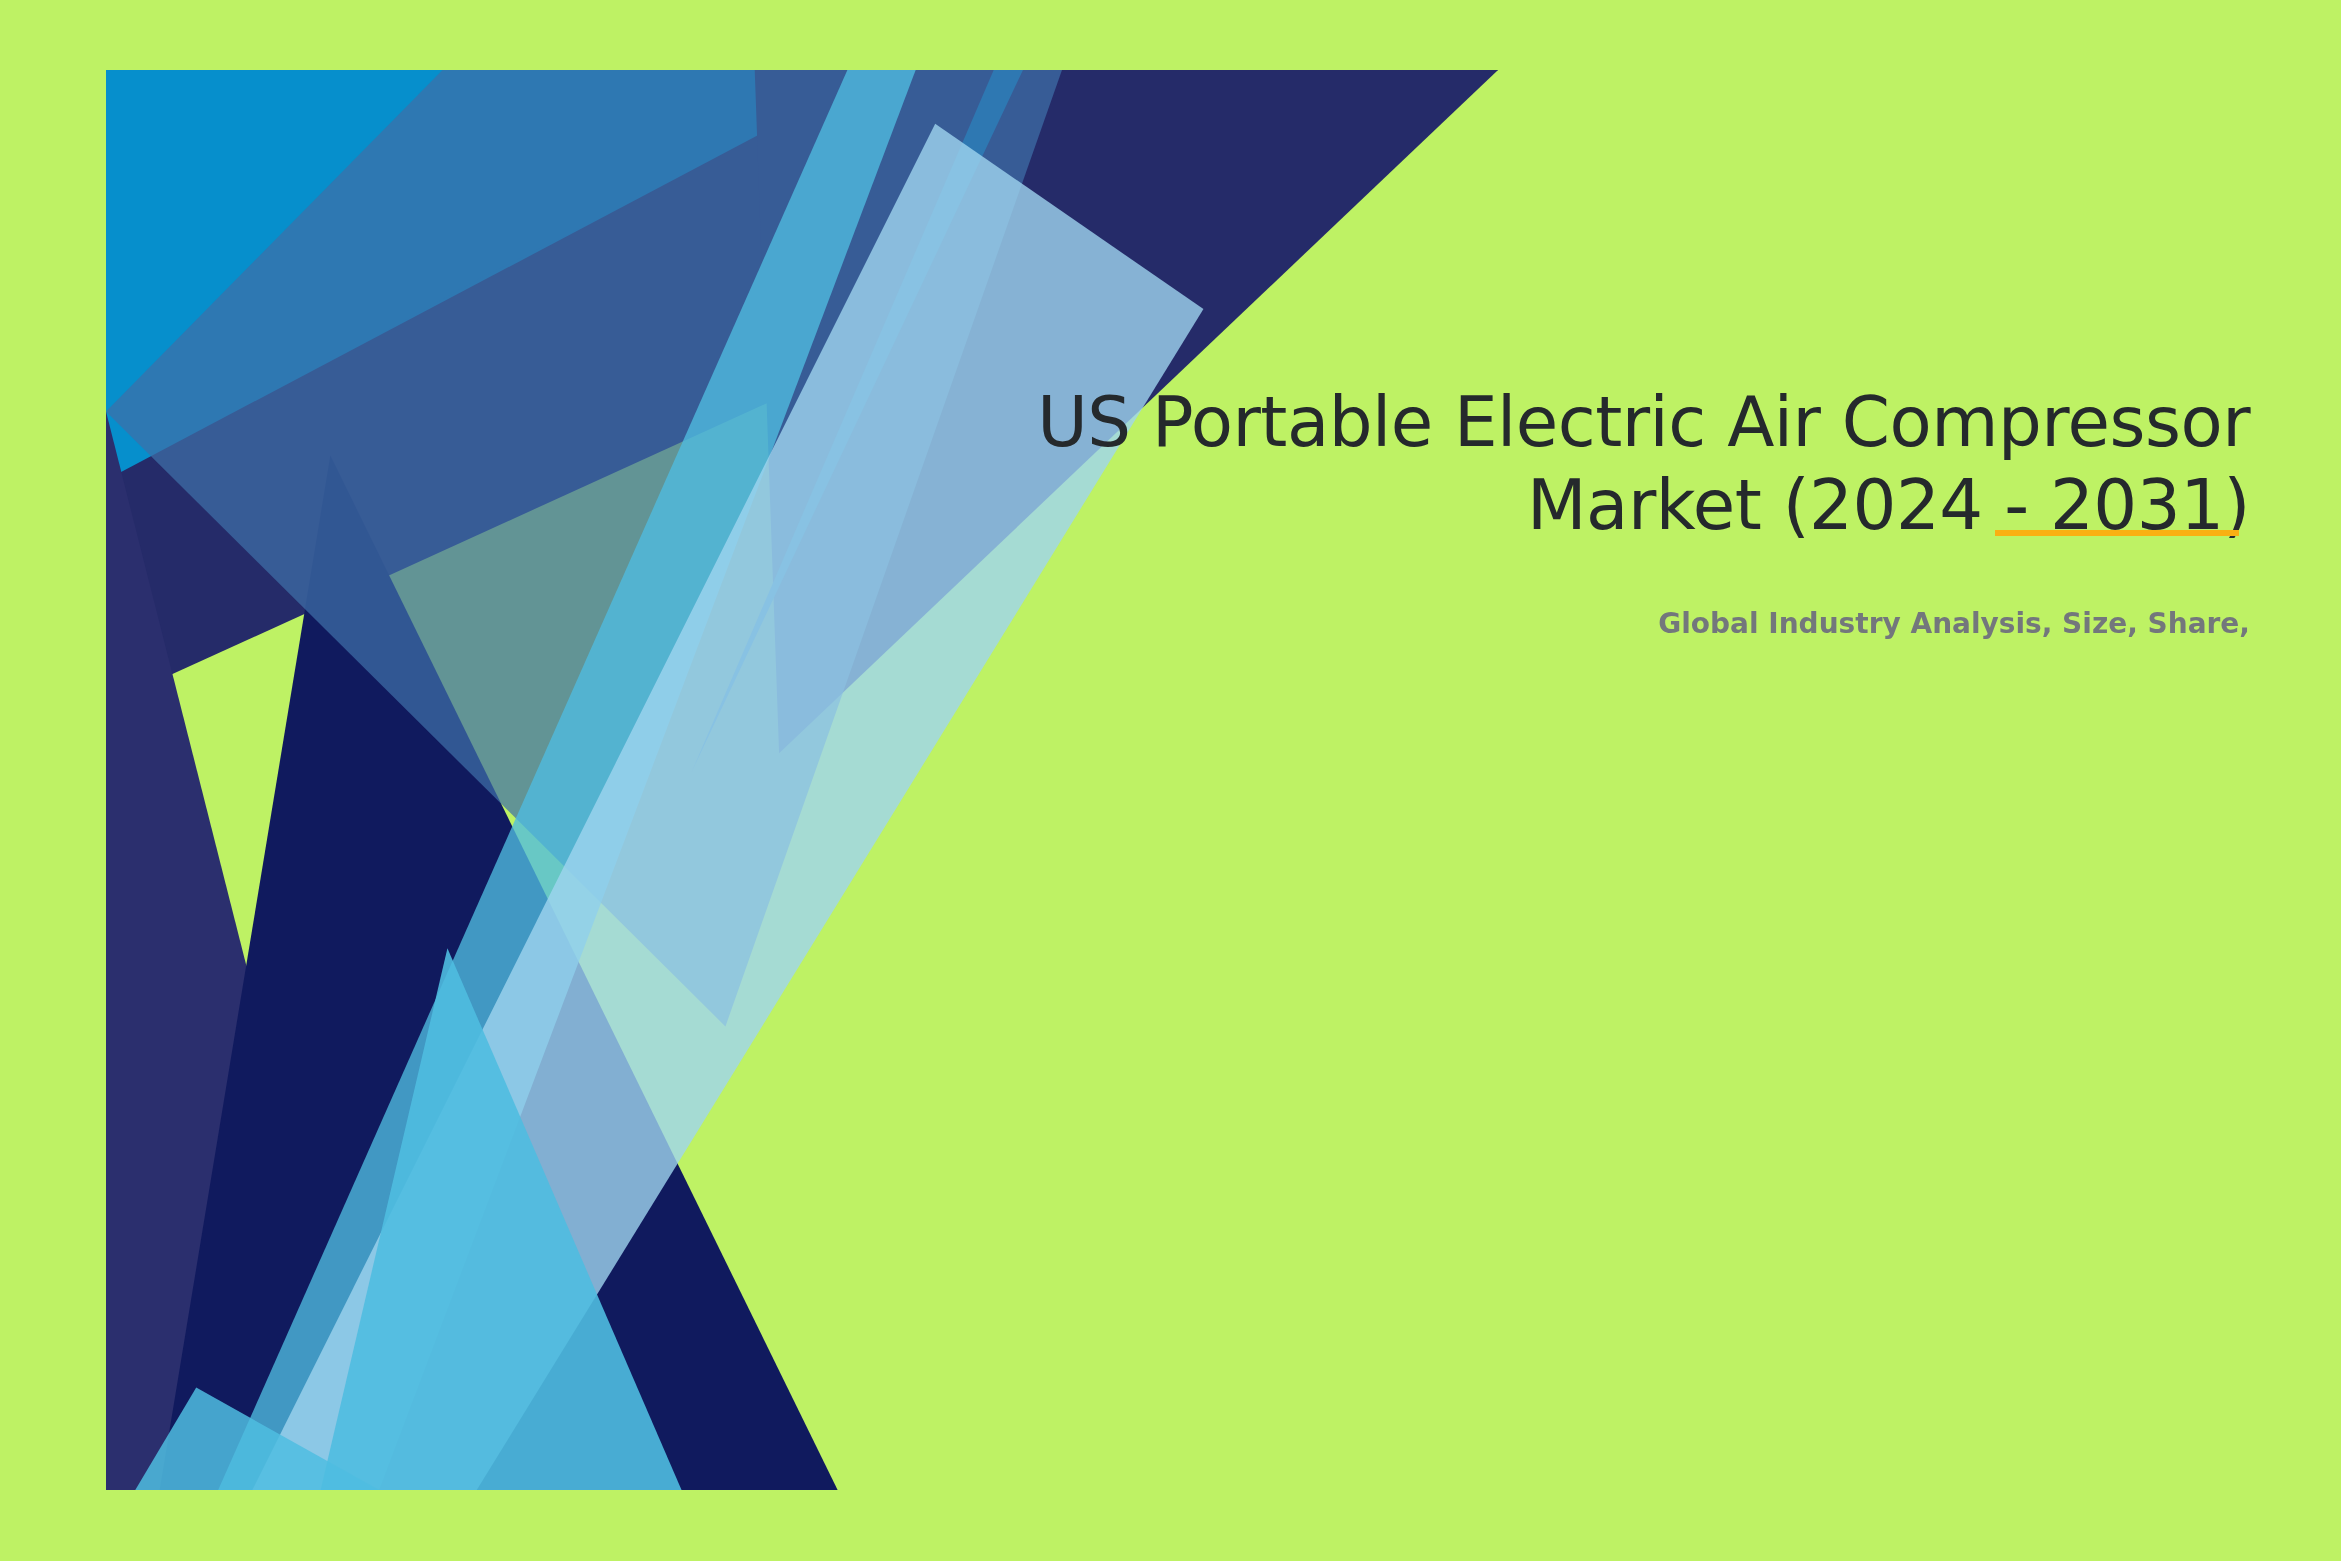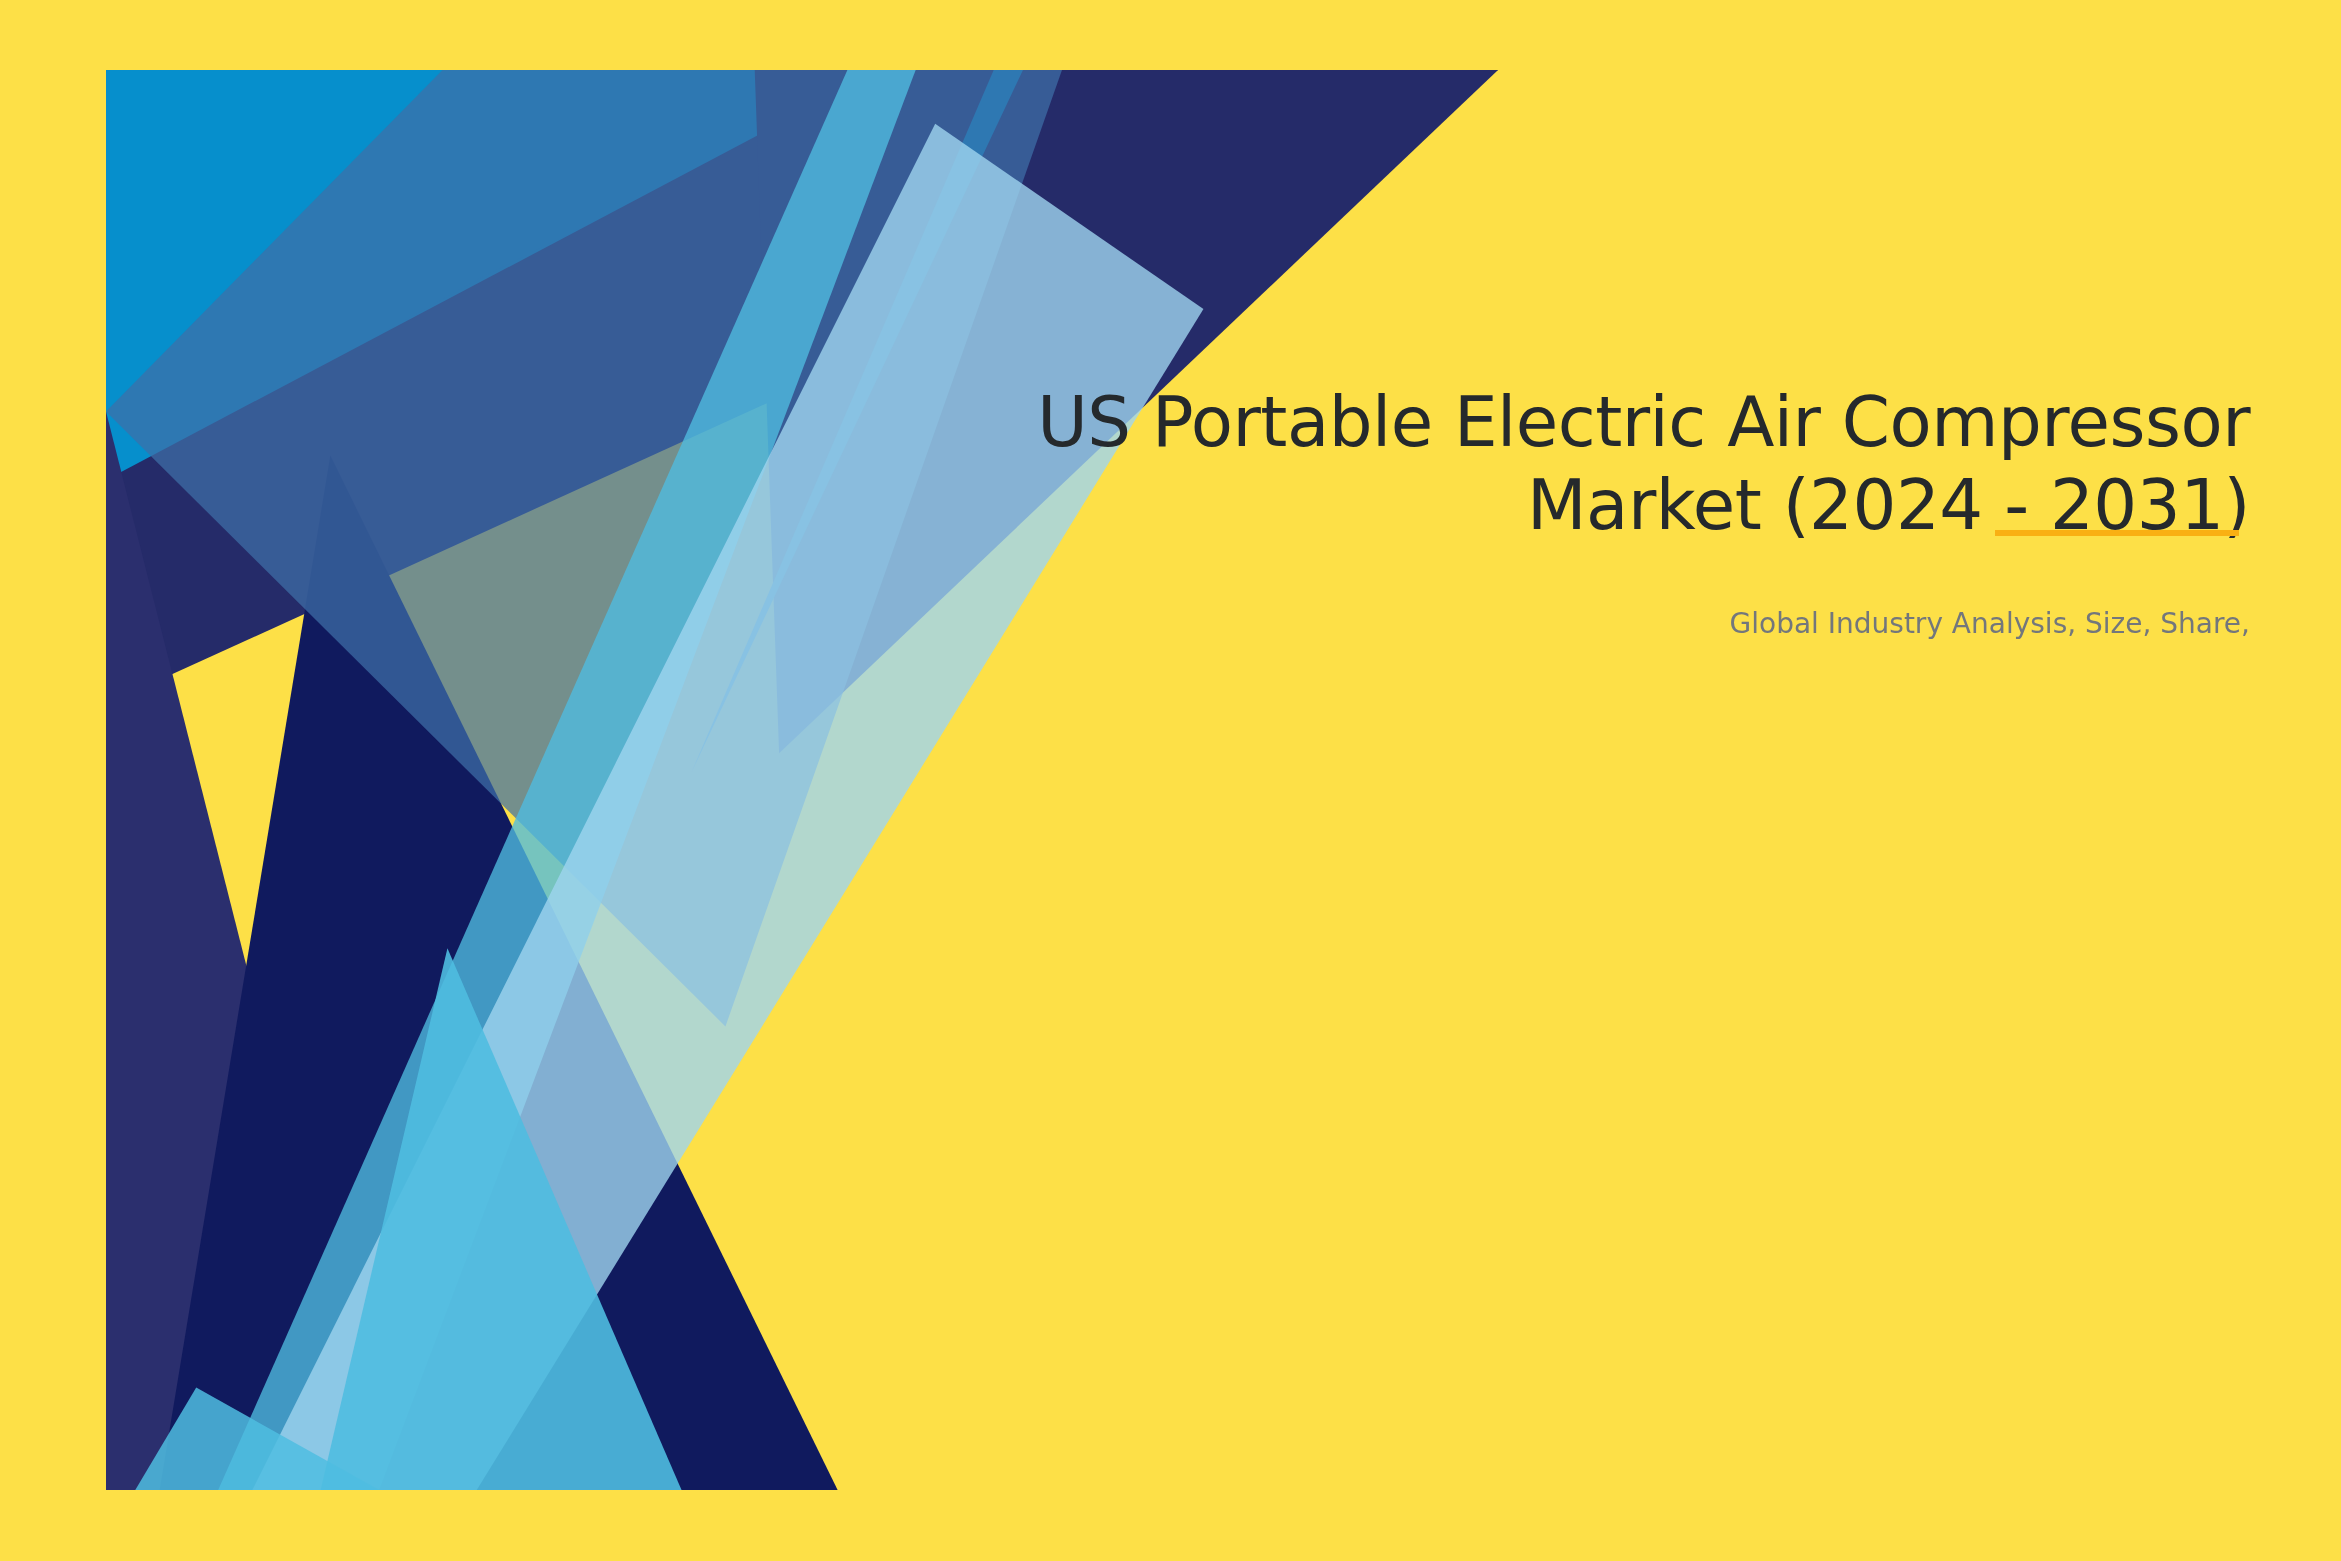--- a/index.html
+++ b/index.html
@@ -63,34 +63,34 @@
     top: 530px;
     width: 244px;
     height: 5.9px;
     background: #f9b013;
     z-index: 4;
   }
   #subtitle {
     margin: 0;
     padding-top: 58px;
     font-family: "DejaVu Sans", sans-serif;
-    font-weight: 400;
+    font-weight: 700;
     font-size: 28px;
     line-height: 1.38;
     color: #73777c;
     text-align: right;
     position: relative;
     z-index: 3;
   }
   #subtitle .sub-line { display: block; }
 </style>
 </head>
 <body>
 
-<div id="cover" style="background: #fde047;">
+<div id="cover" style="background: #bef264;">
 
   <div id="artwork">
     <svg viewBox="0 0 2858 2910" preserveAspectRatio="none" xmlns="http://www.w3.org/2000/svg">
 
       <polygon points="0,0 1620,0 0,1050" fill="#068fcc"></polygon>
       <polygon points="0,0 1620,0 760,430 0,860" fill="#068fcc"></polygon>
 
       <polygon points="1590,0 2854,0 0,1300 0,840" fill="#252b69"></polygon>
 
       <polygon points="1330,0 2854,0 1380,1400" fill="#252b69"></polygon>

